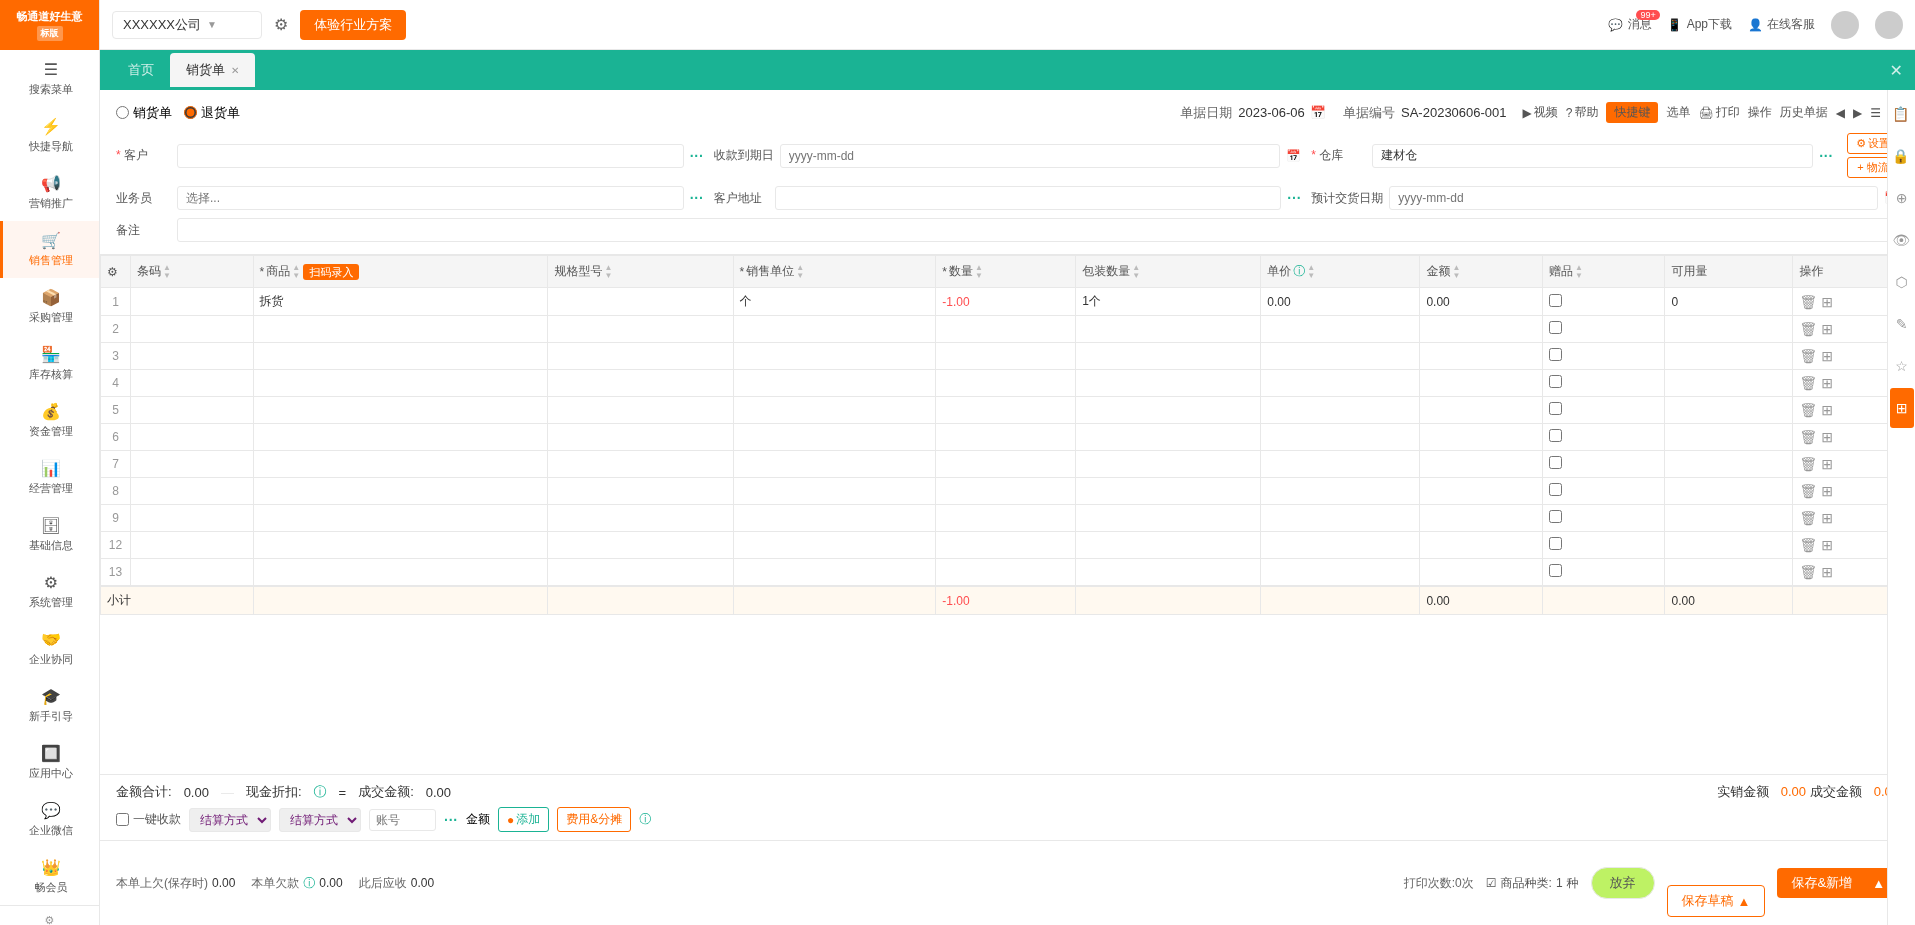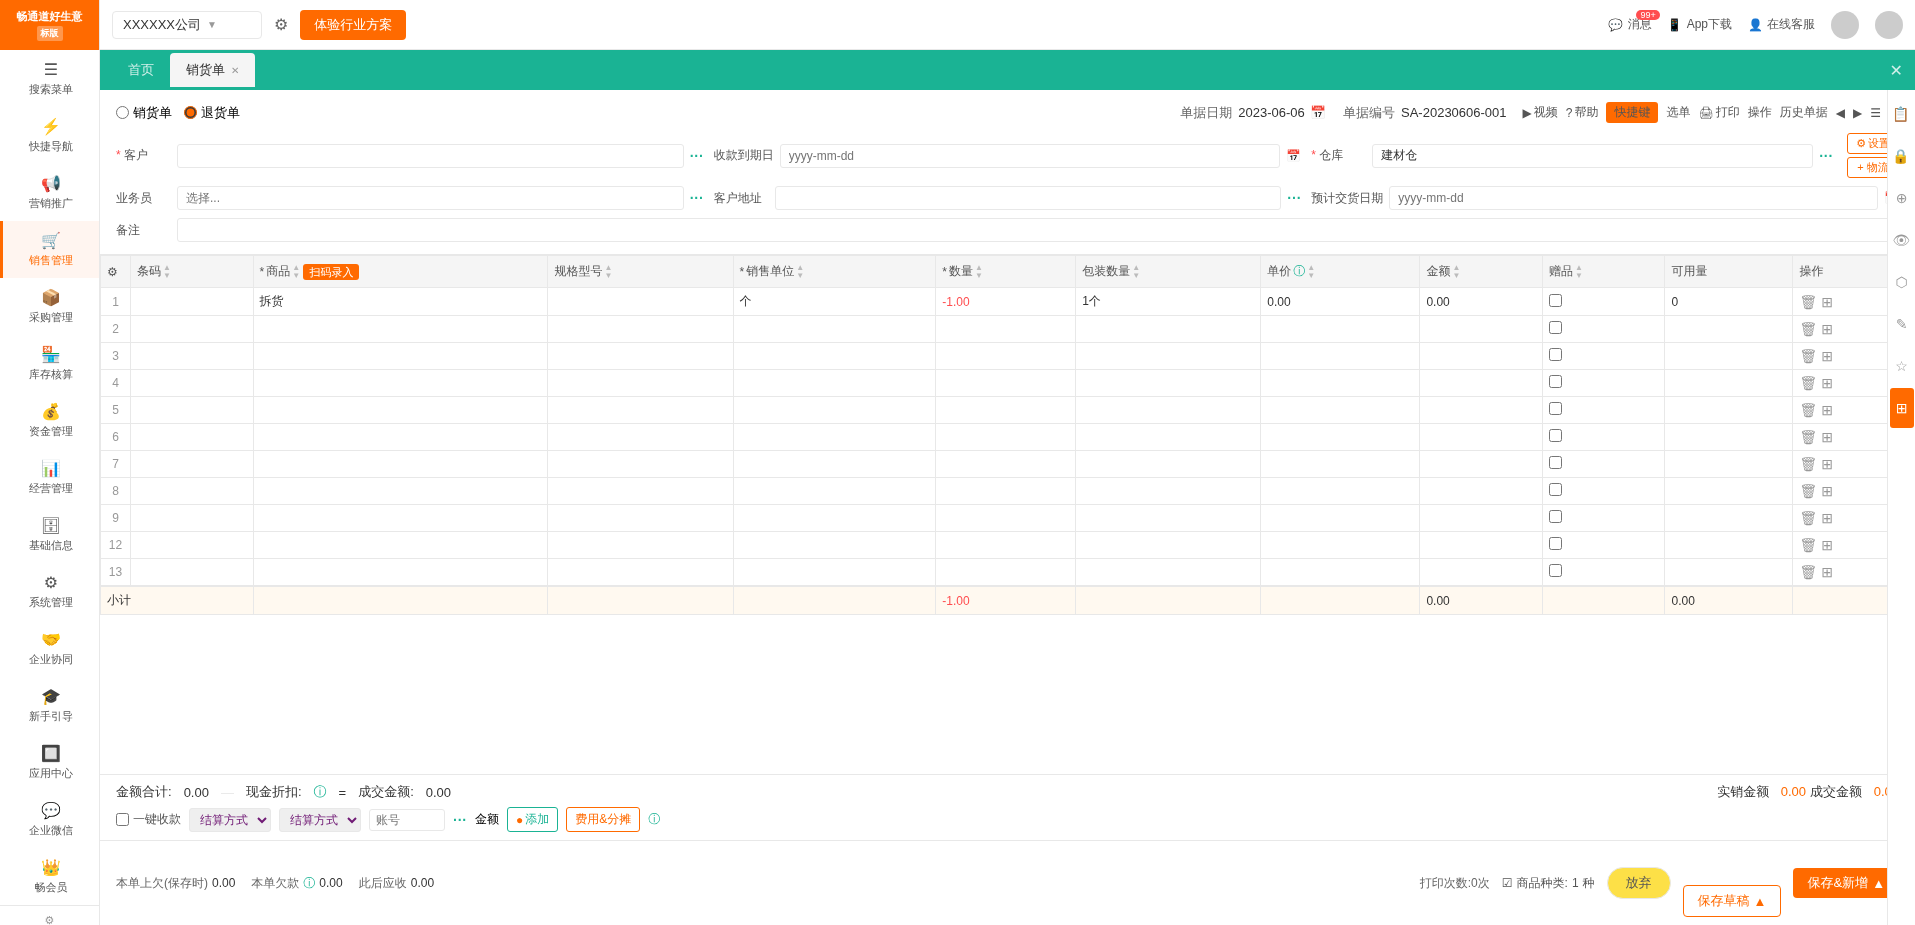--- a/index.html
+++ b/index.html
@@ -71,35 +71,35 @@
     .td-actions { display: flex; gap: 4px; align-items: center; }
     .td-actions span { cursor: pointer; color: #999; font-size: 14px; }
     .subtotal-row td { background: #fff9f0 !important; font-weight: 500; border-top: 2px solid #e8e8e8; }
 
     
     .bottom-bar { background: #fff; border-top: 1px solid #e8e8e8; padding: 8px 16px; display: flex; flex-direction: column; gap: 6px; }
     .bottom-summary { display: flex; align-items: center; gap: 12px; font-size: 13px; color: #333; }
     .bottom-payments { display: flex; align-items: center; gap: 8px; font-size: 12px; }
     .checkbox-label { display: flex; align-items: center; gap: 4px; cursor: pointer; color: #555; }
     .select-mini { border: 1px solid #e8e8e8; border-radius: 3px; padding: 3px 6px; font-size: 12px; color: #701a75; }
-    .input-mini { border: 1px solid #e8e8e8; border-radius: 3px; padding: 3px 6px; font-size: 12px; width: 76px; }
+    .input-mini { border: 1px solid #e8e8e8; border-radius: 3px; padding: 3px 6px; font-size: 12px; width: 67px; }
     .add-btn { background: #fff; border: 1px solid #1ab394; color: #1ab394; padding: 3px 8px; border-radius: 3px; cursor: pointer; font-size: 12px; display: flex; align-items: center; gap: 2px; }
     .fee-btn { background: #fff; border: 1px solid #ff6a00; color: #ff6a00; padding: 3px 8px; border-radius: 3px; cursor: pointer; font-size: 12px; }
 
     
     .footer-bar { background: #fff; border-top: 1px solid #e8e8e8; padding: 8px 16px; display: flex; align-items: center; gap: 16px; font-size: 12px; color: #333; }
     .footer-bar .footer-stat { display: flex; align-items: center; gap: 4px; }
     .footer-bar .footer-stat .label { color: #666; }
     .footer-bar .footer-stat .value { color: #333; font-weight: 500; }
     .footer-bar .footer-actions { margin-left: auto; display: flex; align-items: center; gap: 12px; }
     .print-count { color: #666; font-size: 12px; }
     .product-type { color: #555; font-size: 12px; cursor: pointer; display: flex; align-items: center; gap: 4px; }
-    .btn-discard { border: 1px solid #e8e8e8; background: #fde047; color: #555; padding: 6px 18px; border-radius: 16px; cursor: pointer; font-size: 13px; }
+    .btn-discard { border: 1px solid #e8e8e8; background: #bef264; color: #555; padding: 6px 18px; border-radius: 16px; cursor: pointer; font-size: 13px; }
     .btn-save-draft { border: 1px solid #ff6a00; background: #fff; color: #ff6a00; padding: 6px 14px; border-radius: 4px; cursor: pointer; font-size: 13px; display: flex; align-items: center; gap: 4px; margin-top: 36px; }
-    .btn-save-new { background: #ff6a00; color: #fff; border: none; padding: 6px 14px; border-radius: 4px; cursor: pointer; font-size: 13px; display: flex; align-items: center; gap: 4px; }
+    .btn-save-new { background: #ff6a00; color: #fff; border: none; padding: 6px 14px; border-radius: 4px; cursor: pointer; font-size: 13px; display: flex; align-items: center; gap: 20px; }
 
     .section-wrapper { position: relative; display: flex; flex-direction: column; flex: 1; }
 
     .th-sort { display: inline-flex; align-items: center; gap: 2px; }
     .sort-icon { color: #bbb; font-size: 8px; display: flex; flex-direction: column; line-height: 1; }
 
     
     .header-action-group { display: flex; align-items: center; gap: 8px; font-size: 12px; }
     .header-action-group span { display: flex; align-items: center; gap: 2px; cursor: pointer; color: #555; }
 

